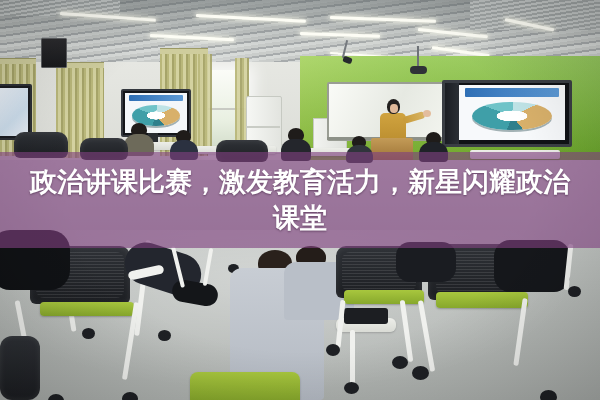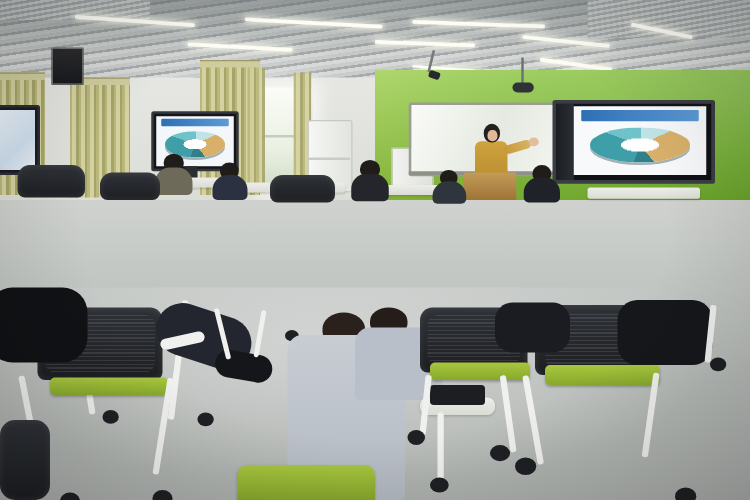--- a/index.html
+++ b/index.html
@@ -583,14 +583,17 @@
     <div class="caster" style="left:568px;top:286px;width:13px;height:11px;"></div>
 
     <div class="chair-seat" style="left:190px;top:372px;width:110px;height:28px;border-radius:8px 8px 0 0;"></div>
     <div class="chair-back" style="left:0px;top:336px;width:40px;height:64px;border-radius:12px;"></div>
 
     <div class="blob" style="left:-10px;top:230px;width:80px;height:60px;background:#101215;border-radius:20px;"></div>
 
     <div style="position:absolute;inset:0;background:radial-gradient(ellipse at 50% 45%, rgba(0,0,0,0) 55%, rgba(0,0,0,.20) 100%);"></div>
   </div>
 
+  <div class="banner">
+    <div class="banner-text">政治讲课比赛，激发教育活力，新星闪耀政治课堂</div>
+  </div>
 
 </div>
 
 </body></html>

